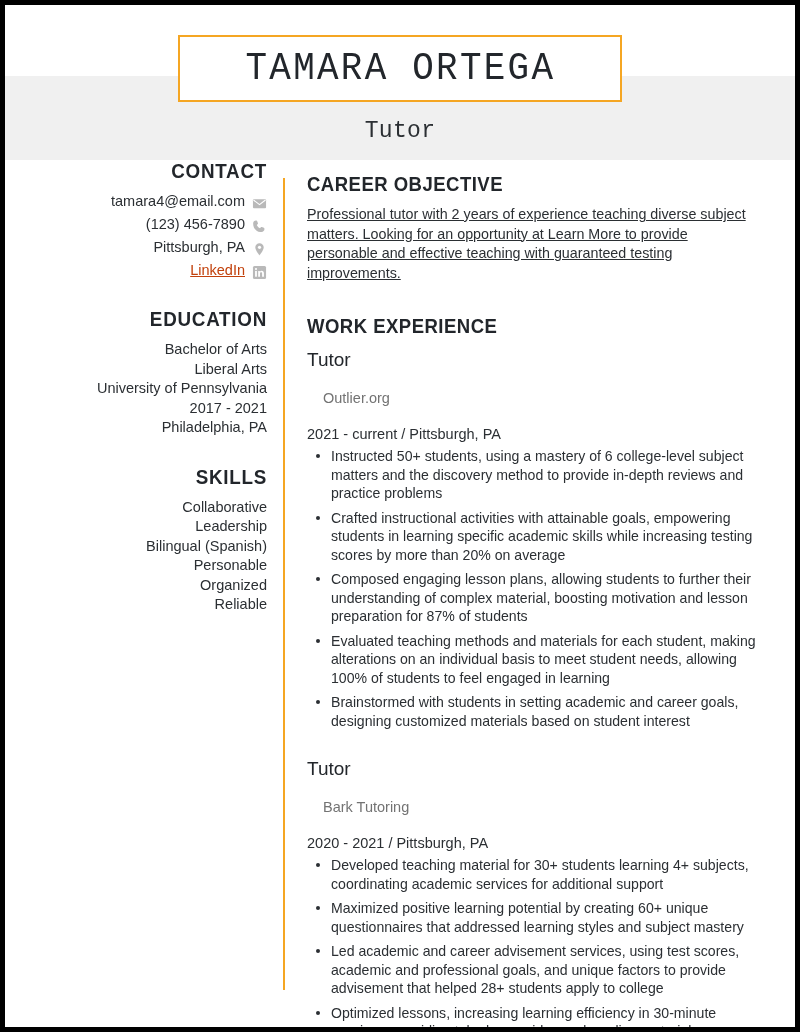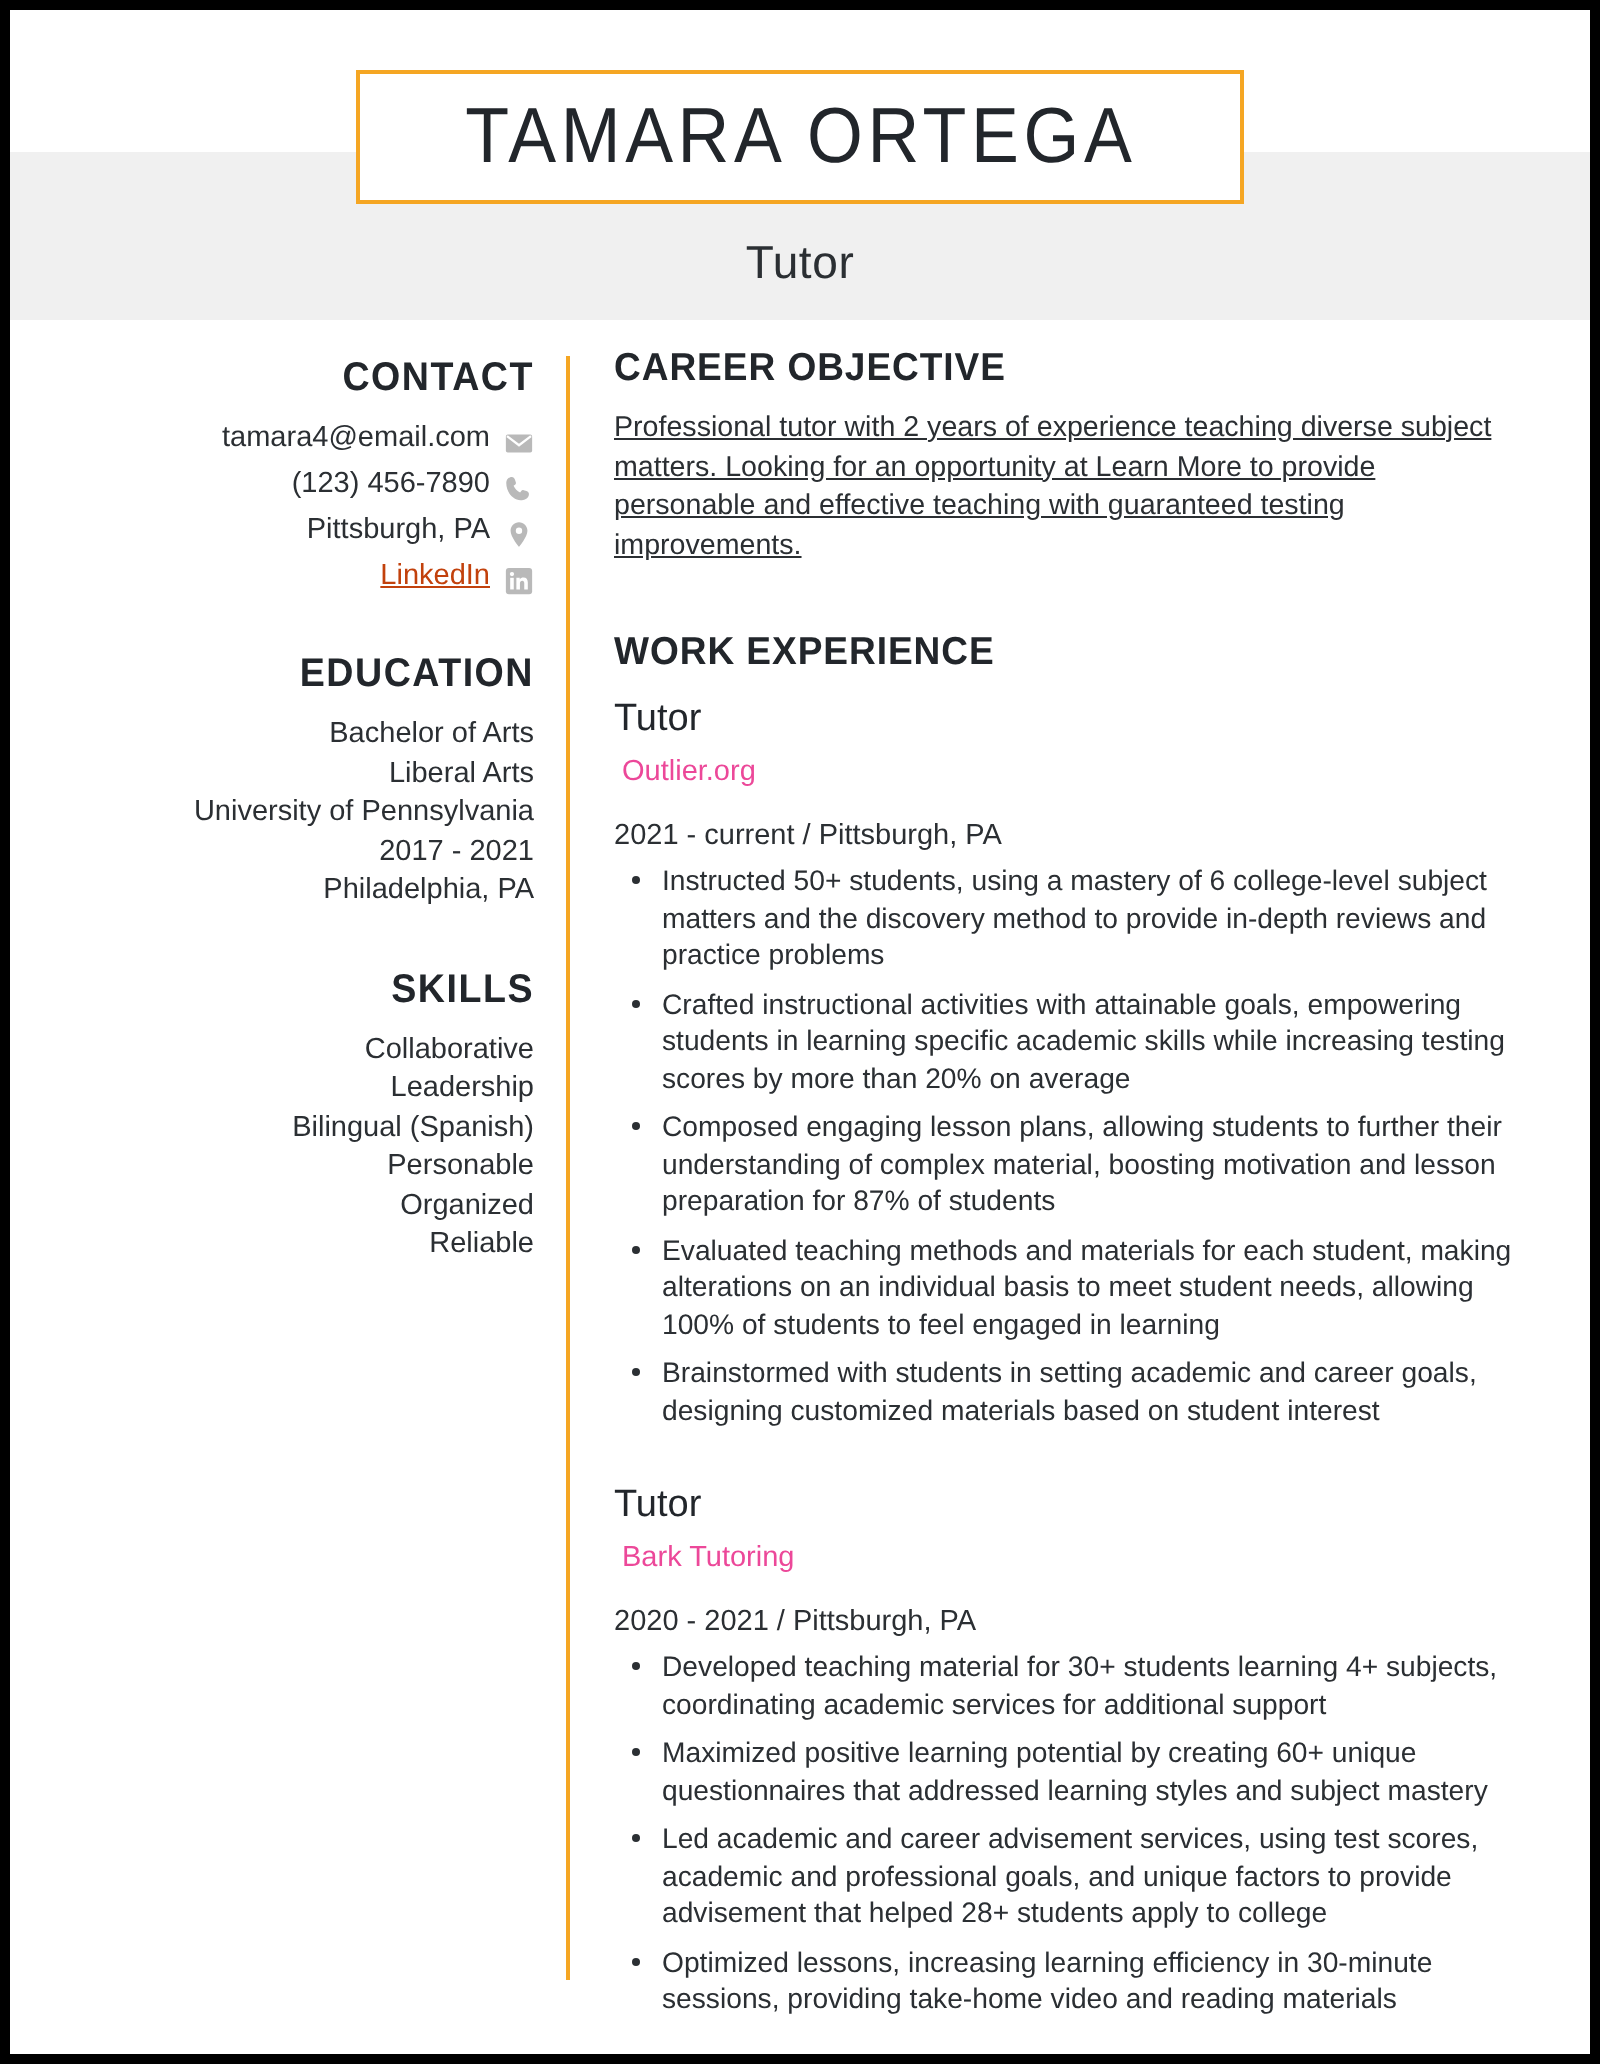--- a/index.html
+++ b/index.html
@@ -30,20 +30,21 @@
     width: 790px;
     height: 1022px;
     background: #ffffff;
     overflow: hidden;
   }
 
   
   .header {
     position: relative;
     height: 155px;
+    font-family: Liberation Mono, monospace;
   }
   .header-gray-band {
     position: absolute;
     left: 0;
     top: 71px;
     width: 790px;
     height: 84px;
     background: #f0f0f0;
   }
   .name-box {
@@ -93,21 +94,20 @@
     background: #f5a623;
   }
 
   
   .left-col {
     position: absolute;
     left: 0;
     top: 0;
     width: 262px;
     text-align: right;
-    padding-top: 18px;
   }
   .left-heading {
     font-size: 20px;
     font-weight: bold;
     color: #22262b;
     letter-spacing: 0.8px;
     font-stretch: condensed;
     transform: scaleX(0.94);
     transform-origin: right center;
     margin: 0 0 9px 0;
@@ -177,23 +177,23 @@
   .job { margin-top: 0; }
   .job.second { margin-top: 26px; }
   .job-role {
     font-size: 19px;
     color: #22262b;
     line-height: 25px;
     margin: 0;
   }
   .job-company {
     font-size: 14.5px;
-    color: #ec4899;
+    color: #737373;
     line-height: 20px;
-    margin: 4px;
+    margin: 16px;
   }
   .job-meta {
     font-size: 14.5px;
     color: #2b2f33;
     line-height: 21px;
     margin: 12px 0 2px 0;
   }
   .job-meta .sep { padding: 0 4px; }
 
   ul.bullets {

